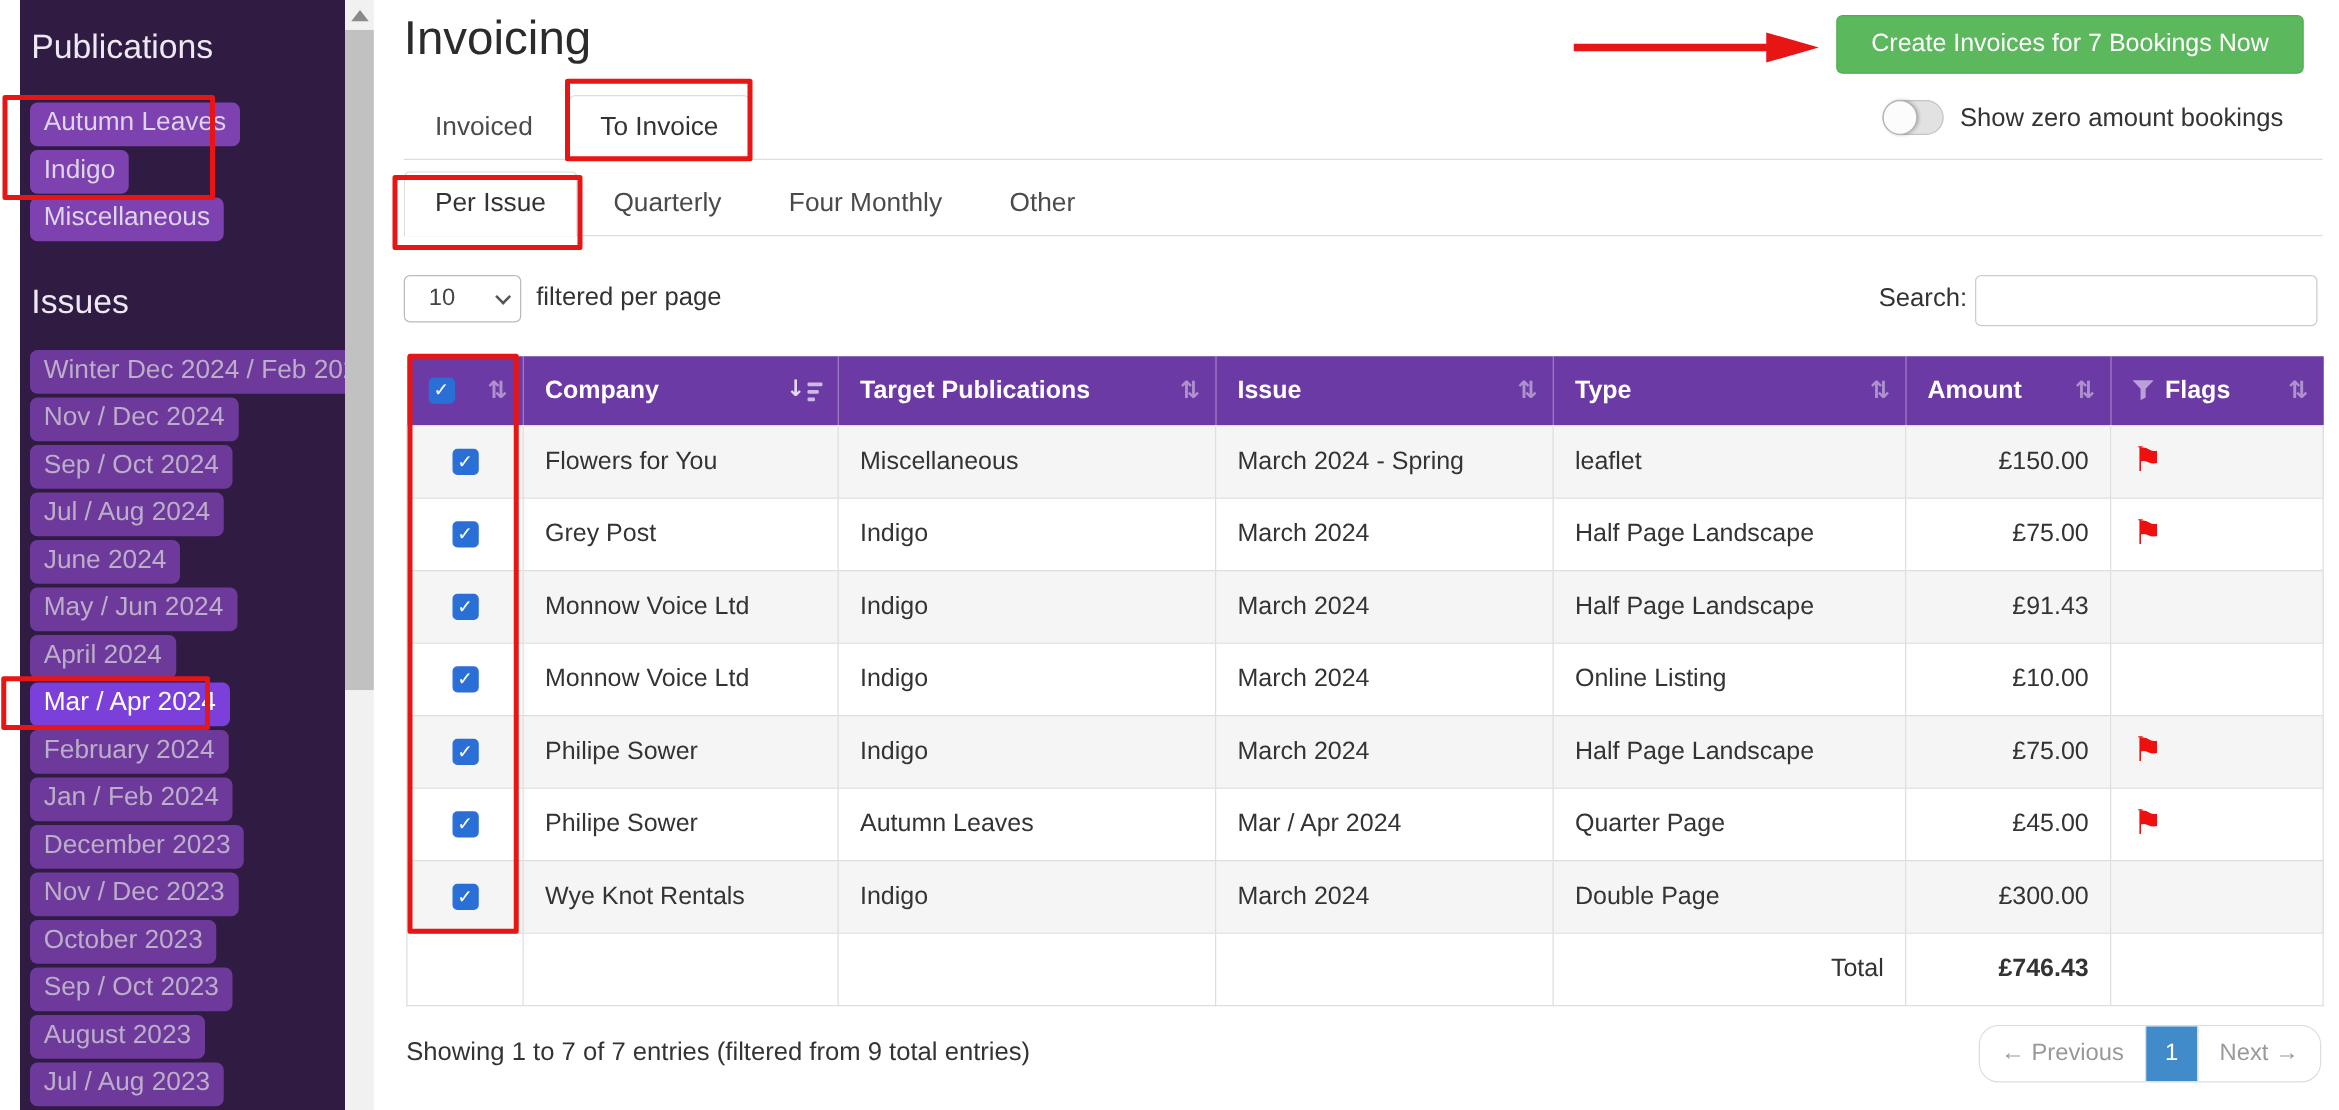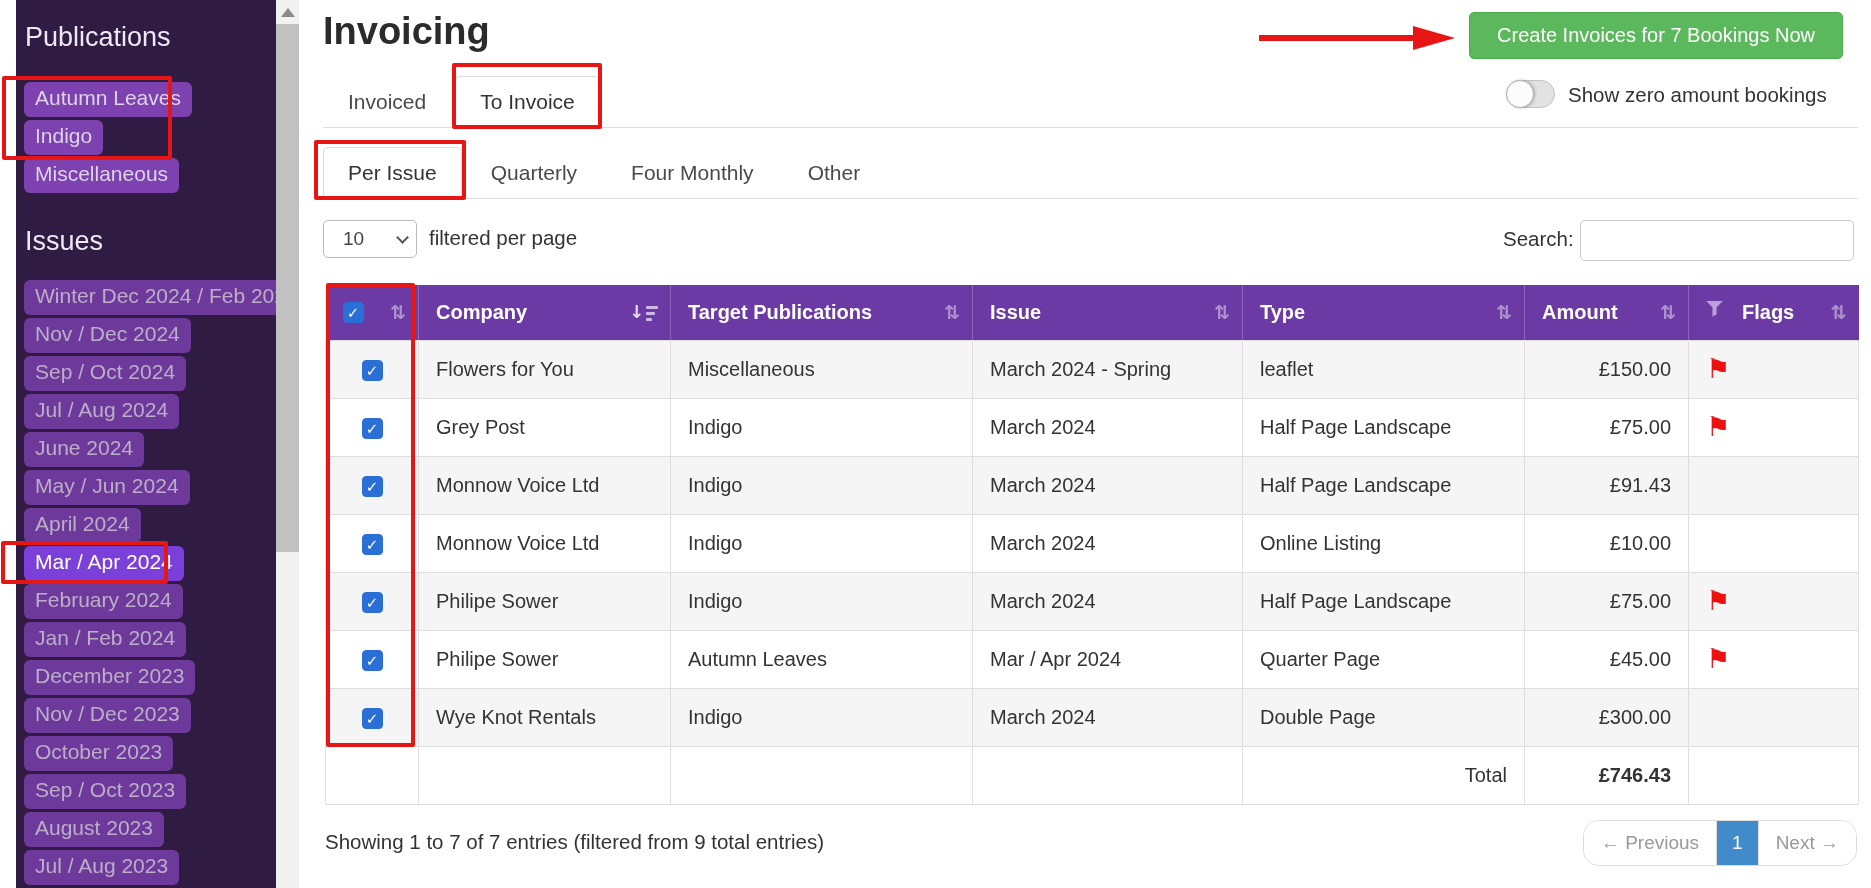--- a/index.html
+++ b/index.html
@@ -24,45 +24,45 @@
   .pub-tag{background:var(--publication-tag-purple);color:#ddd4e8;}
   .issue-tag{background:var(--issue-tag-purple);color:#bcaec9;}
   .issue-tag.selected{background:var(--issue-selected-purple);color:#ffffff;}
 
   
   .v-scrollbar{position:absolute;left:276px;top:0;width:23px;height:888px;background:#f1f1f1;}
   .sb-arrow{position:absolute;left:5px;top:8px;width:0;height:0;border-left:7px solid transparent;border-right:7px solid transparent;border-bottom:9px solid #8a8a8a;}
   .sb-thumb{position:absolute;left:0;top:24px;width:23px;height:528px;background:#c1c1c1;}
 
   
-  .title{position:absolute;left:323px;top:10px;font-size:38px;font-weight:700;color:#2b2b2b;}
+  .title{position:absolute;left:323px;top:10px;font-size:38px;font-weight:400;color:#2b2b2b;}
   .tabs{position:absolute;left:323px;width:1535px;display:flex;align-items:flex-end;border-bottom:1px solid #ddd;}
   .tabs-main{top:70px;height:58px;}
-  .tabs-sub{top:142px;height:57px;text-align:center;}
+  .tabs-sub{top:132px;height:57px;text-align:center;}
   .tab{font-size:21px;color:#4a4a4a;padding:13px 24px;margin-right:4px;cursor:pointer;border:1px solid transparent;border-bottom:none;white-space:nowrap;}
   .tab.active{background:#fff;color:#333;border-color:#ddd;border-radius:5px 5px 0 0;margin-bottom:-1px;padding-bottom:14px;margin-top:18px;}
   .create-btn{position:absolute;left:1469px;top:12px;width:374px;height:47px;background:var(--button-green);border:1px solid #4cae4c;border-radius:5px;color:#fff;font-size:20px;cursor:pointer;}
   .toggle{position:absolute;left:1506px;top:80px;width:49px;height:28px;background:#e2e2e2;border:1px solid #c4c4c4;border-radius:15px;cursor:pointer;}
   .knob{position:absolute;left:-1px;top:-1px;width:28px;height:28px;border-radius:50%;background:#fcfcfc;border:1px solid #b4b4b4;box-shadow:1px 0 3px rgba(0,0,0,.25);}
   .toggle-label{position:absolute;left:1568px;top:83px;font-size:20.5px;color:#333;}
 
   
   .records-select{position:absolute;left:323px;top:220px;width:94px;height:38px;border:1px solid #bbb;border-radius:5px;background:#fff;display:flex;align-items:center;cursor:pointer;}
   .records-select .val{font-size:19px;color:#444;margin-left:19px;}
   .chev{width:9px;height:9px;border-right:2px solid #555;border-bottom:2px solid #555;transform:rotate(45deg);margin-left:34px;margin-top:-4px;}
   .records-label{position:absolute;left:429px;top:226px;font-size:20.5px;color:#333;}
   .search-label{position:absolute;left:1503px;top:227px;font-size:20.5px;color:#333;}
   .search-input{position:absolute;left:1580px;top:220px;width:274px;height:41px;border:1px solid #ccc;border-radius:5px;font-size:19px;padding:0 10px;outline:none;}
 
   
   .grid{position:absolute;left:325px;top:285px;width:1533px;border-collapse:collapse;table-layout:fixed;}
   .grid thead th{background:var(--table-header-purple);color:#fff;font-size:20px;font-weight:bold;height:55px;text-align:left;padding:0 12px 0 17px;border-right:1px solid rgba(255,255,255,.22);}
   .grid thead th:last-child{border-right:none;}
   .th-inner{display:flex;align-items:center;justify-content:space-between;}
-  .th-left{display:flex;align-items:flex-start;gap:19px;}
+  .th-left{display:flex;align-items:center;gap:9px;}
   .sorticon{font-size:19px;color:rgba(255,255,255,.45);font-family:"DejaVu Sans",sans-serif;cursor:pointer;}
   .sort-amt{display:flex;align-items:flex-start;gap:2px;cursor:pointer;}
   .sort-amt .ar{color:#e4daf2;font-size:18px;line-height:18px;font-family:"DejaVu Sans",sans-serif;}
   .bars{display:flex;flex-direction:column;gap:3px;margin-top:3px;}
   .bars i{display:block;height:3px;background:#cdbbe6;border-radius:1px;}
   .bars i:nth-child(1){width:12px;} .bars i:nth-child(2){width:9px;} .bars i:nth-child(3){width:6px;}
   .funnel{width:17px;height:16px;background:#b9a0d8;clip-path:polygon(0 0,100% 0,62% 42%,62% 86%,38% 100%,38% 42%);}
   .grid td{height:58px;font-size:20px;color:#333;padding:0 17px;border:1px solid #dedede;background:#fff;}
   .grid tbody tr:nth-child(odd) td{background:#f5f5f5;}
   .td-amount{text-align:right;}

